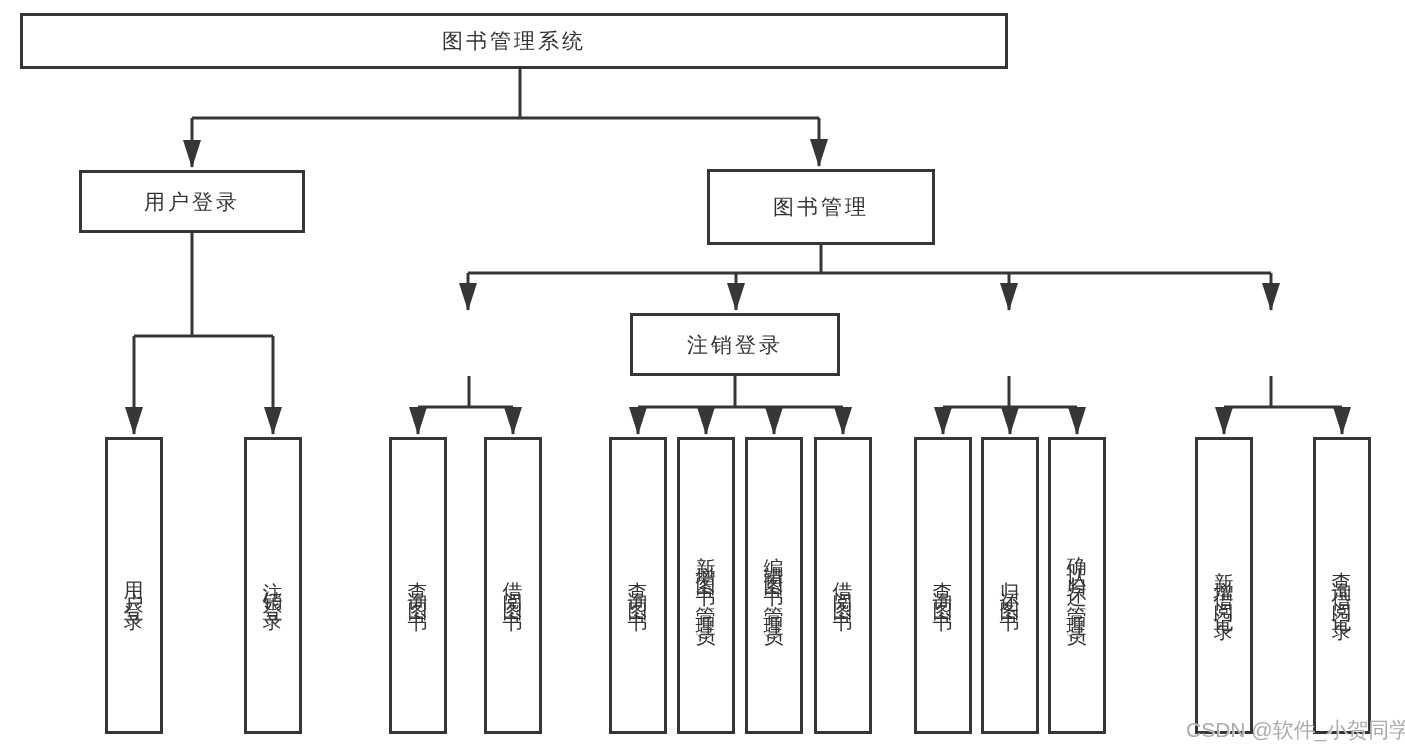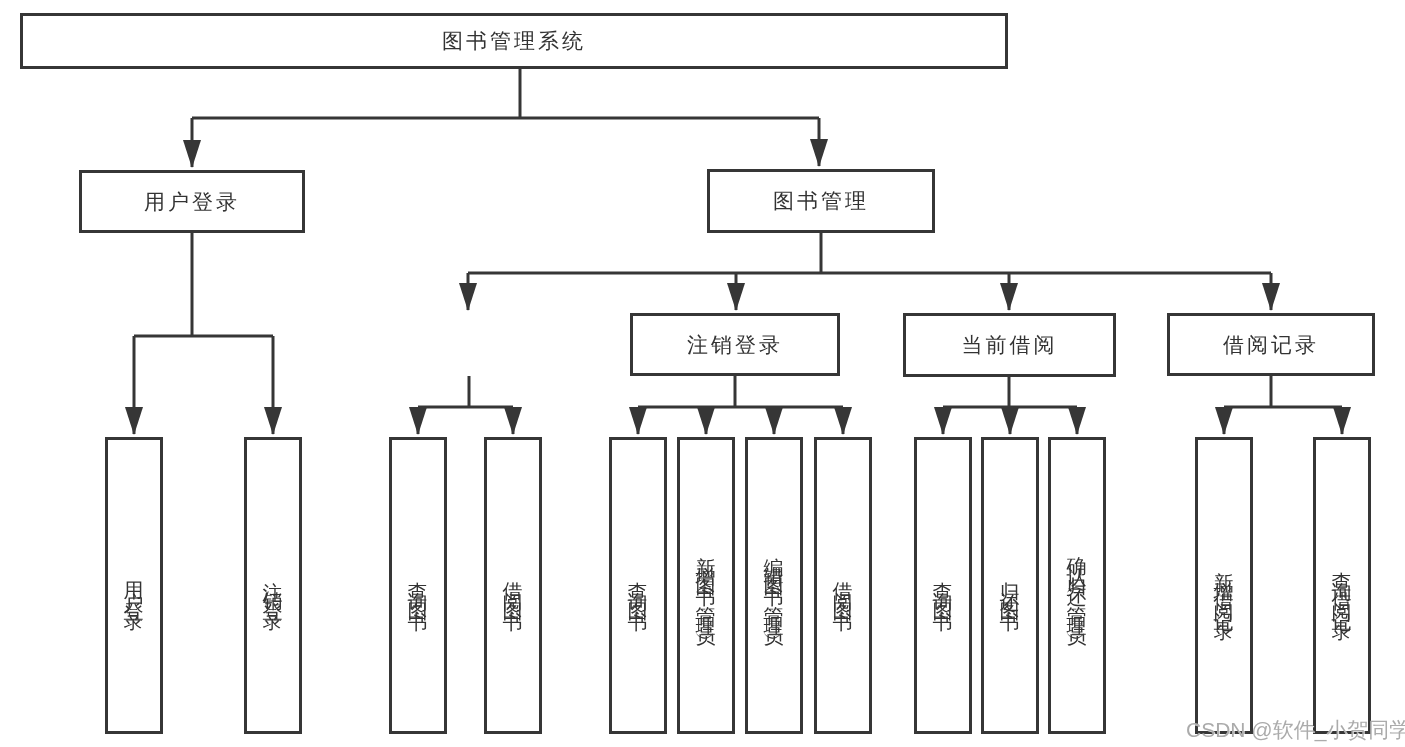--- a/index.html
+++ b/index.html
@@ -122,32 +122,26 @@
     <path class="seg" d="M1342 407 V434" marker-end="url(#ah)"></path>
   </svg>
 
   <div class="box hbox" style="left:20px;top:13px;width:988px;height:56px">
     <span>图书管理系统</span>
   </div>
 
   <div class="box hbox" style="left:79px;top:170px;width:226px;height:63px">
     <span>用户登录</span>
   </div>
-  <div class="box hbox" style="left:707px;top:169px;width:228px;height:64px">
+  <div class="box hbox" style="left:707px;top:169px;width:228px;height:76px">
     <span>图书管理</span>
   </div>
 
   <div class="box hbox" style="left:630px;top:313px;width:210px;height:63px">
     <span>注销登录</span>
-  </div>
-  <div class="box hbox" style="left:903px;top:313px;width:213px;height:64px">
-    <span>当前借阅</span>
-  </div>
-  <div class="box hbox" style="left:1167px;top:313px;width:208px;height:63px">
-    <span>借阅记录</span>
   </div>
 
   <div class="box vbox" style="left:105px">
     <span class="vtext">用户登录</span>
   </div>
   <div class="box vbox" style="left:244px">
     <span class="vtext">注销登录</span>
   </div>
 
   <div class="box vbox" style="left:389px">

